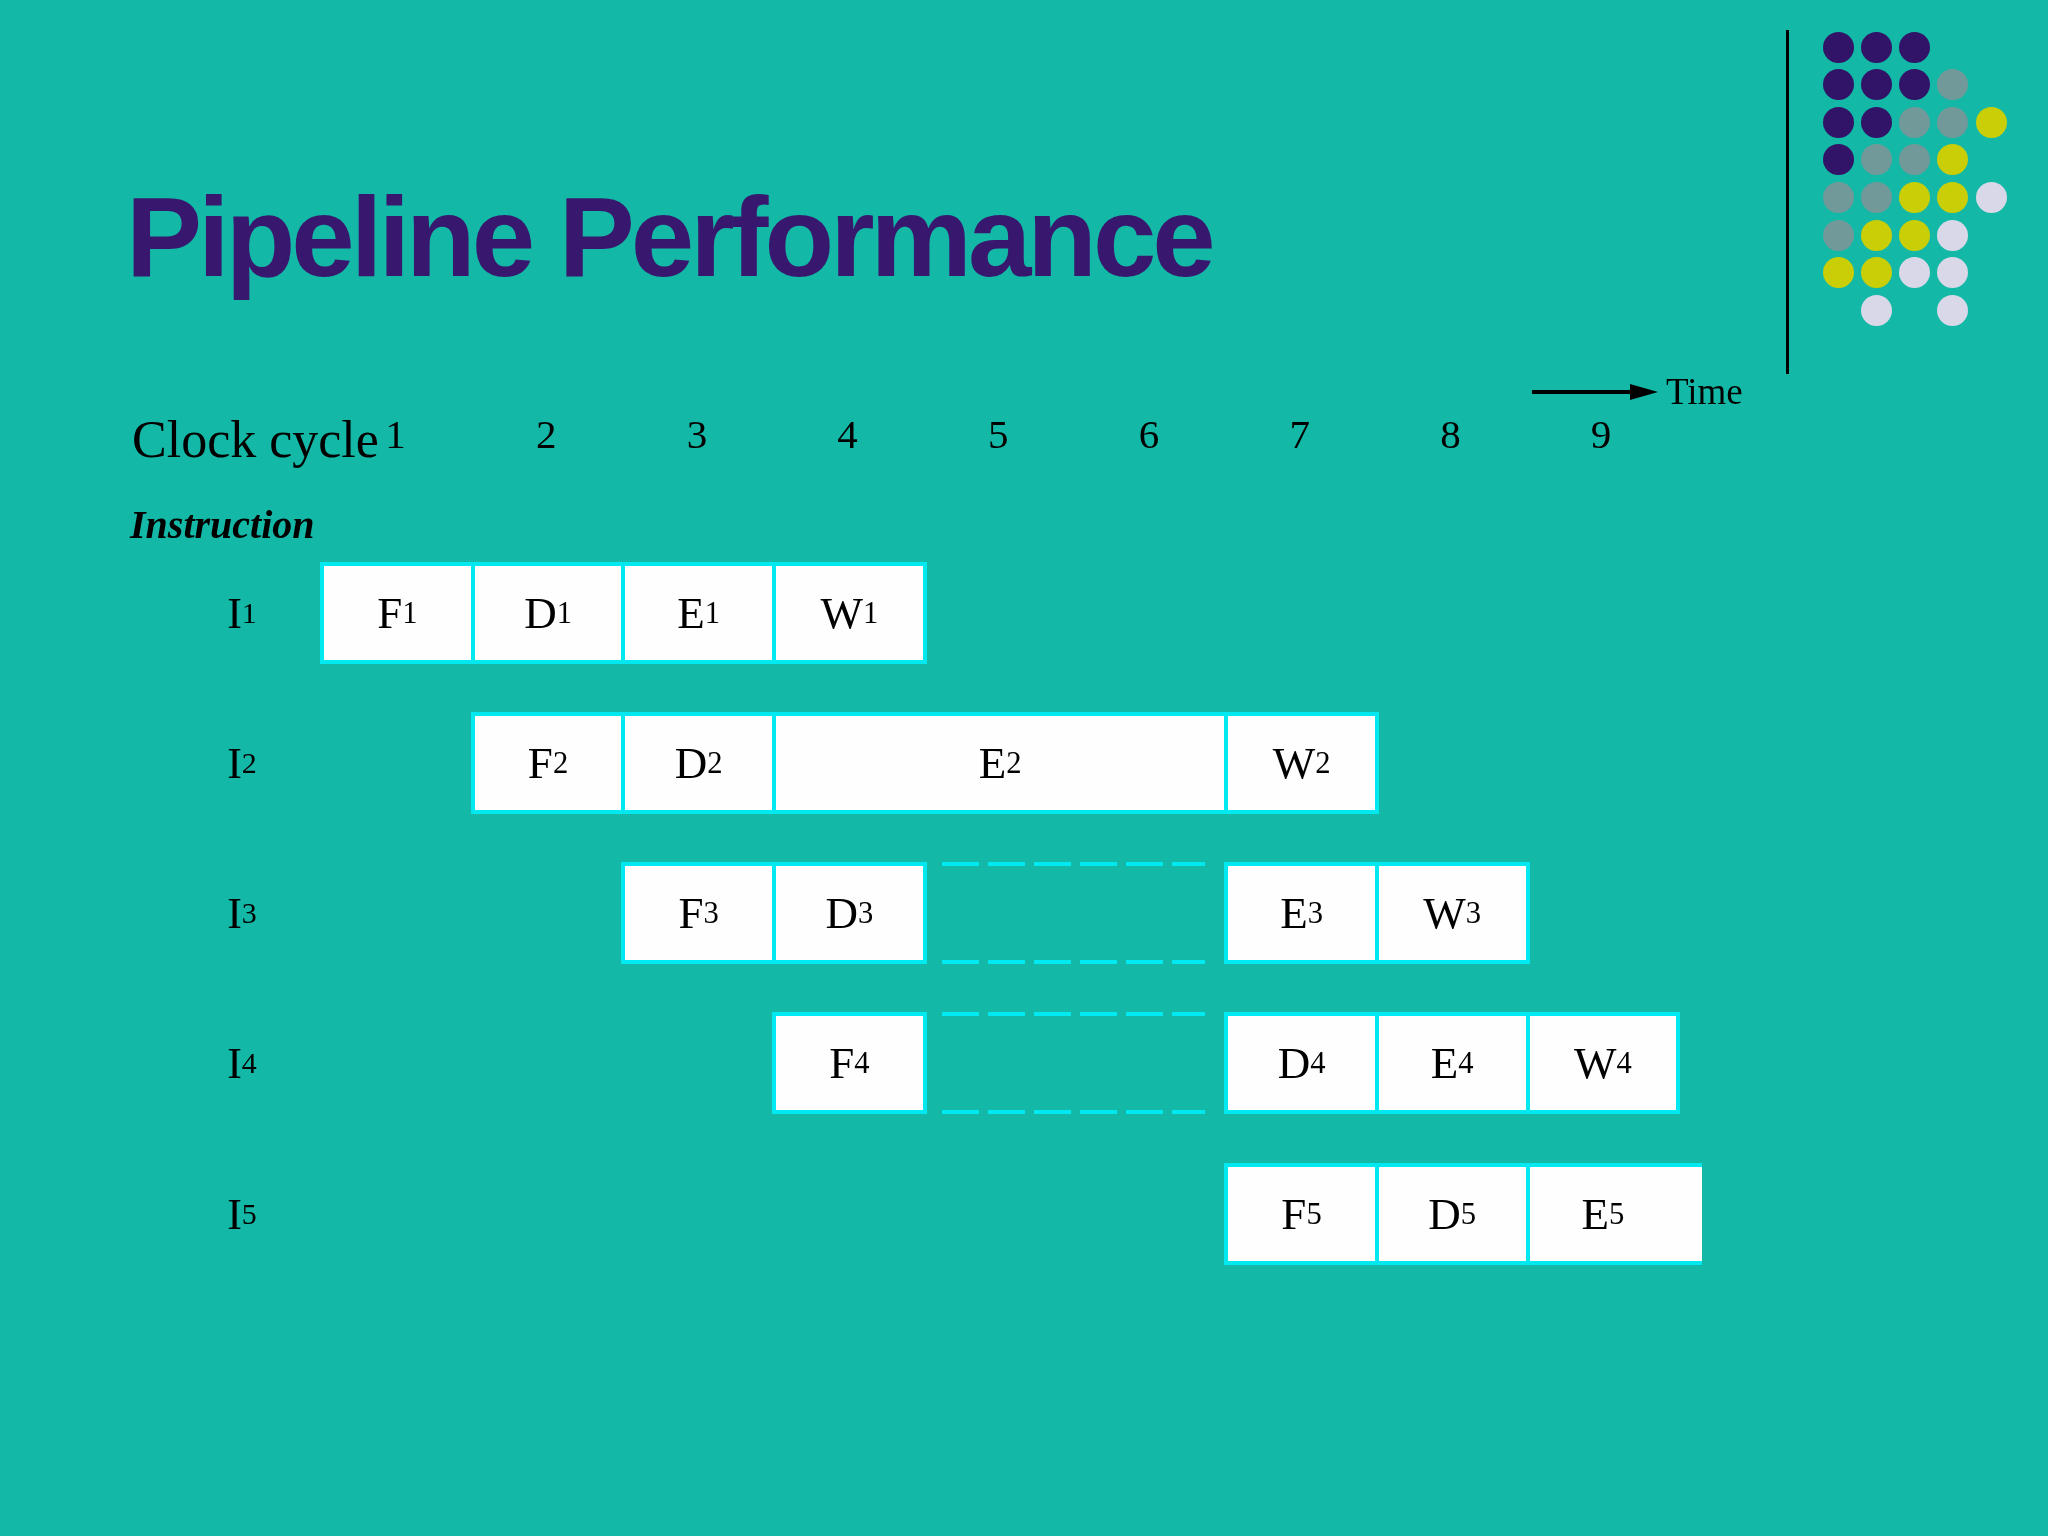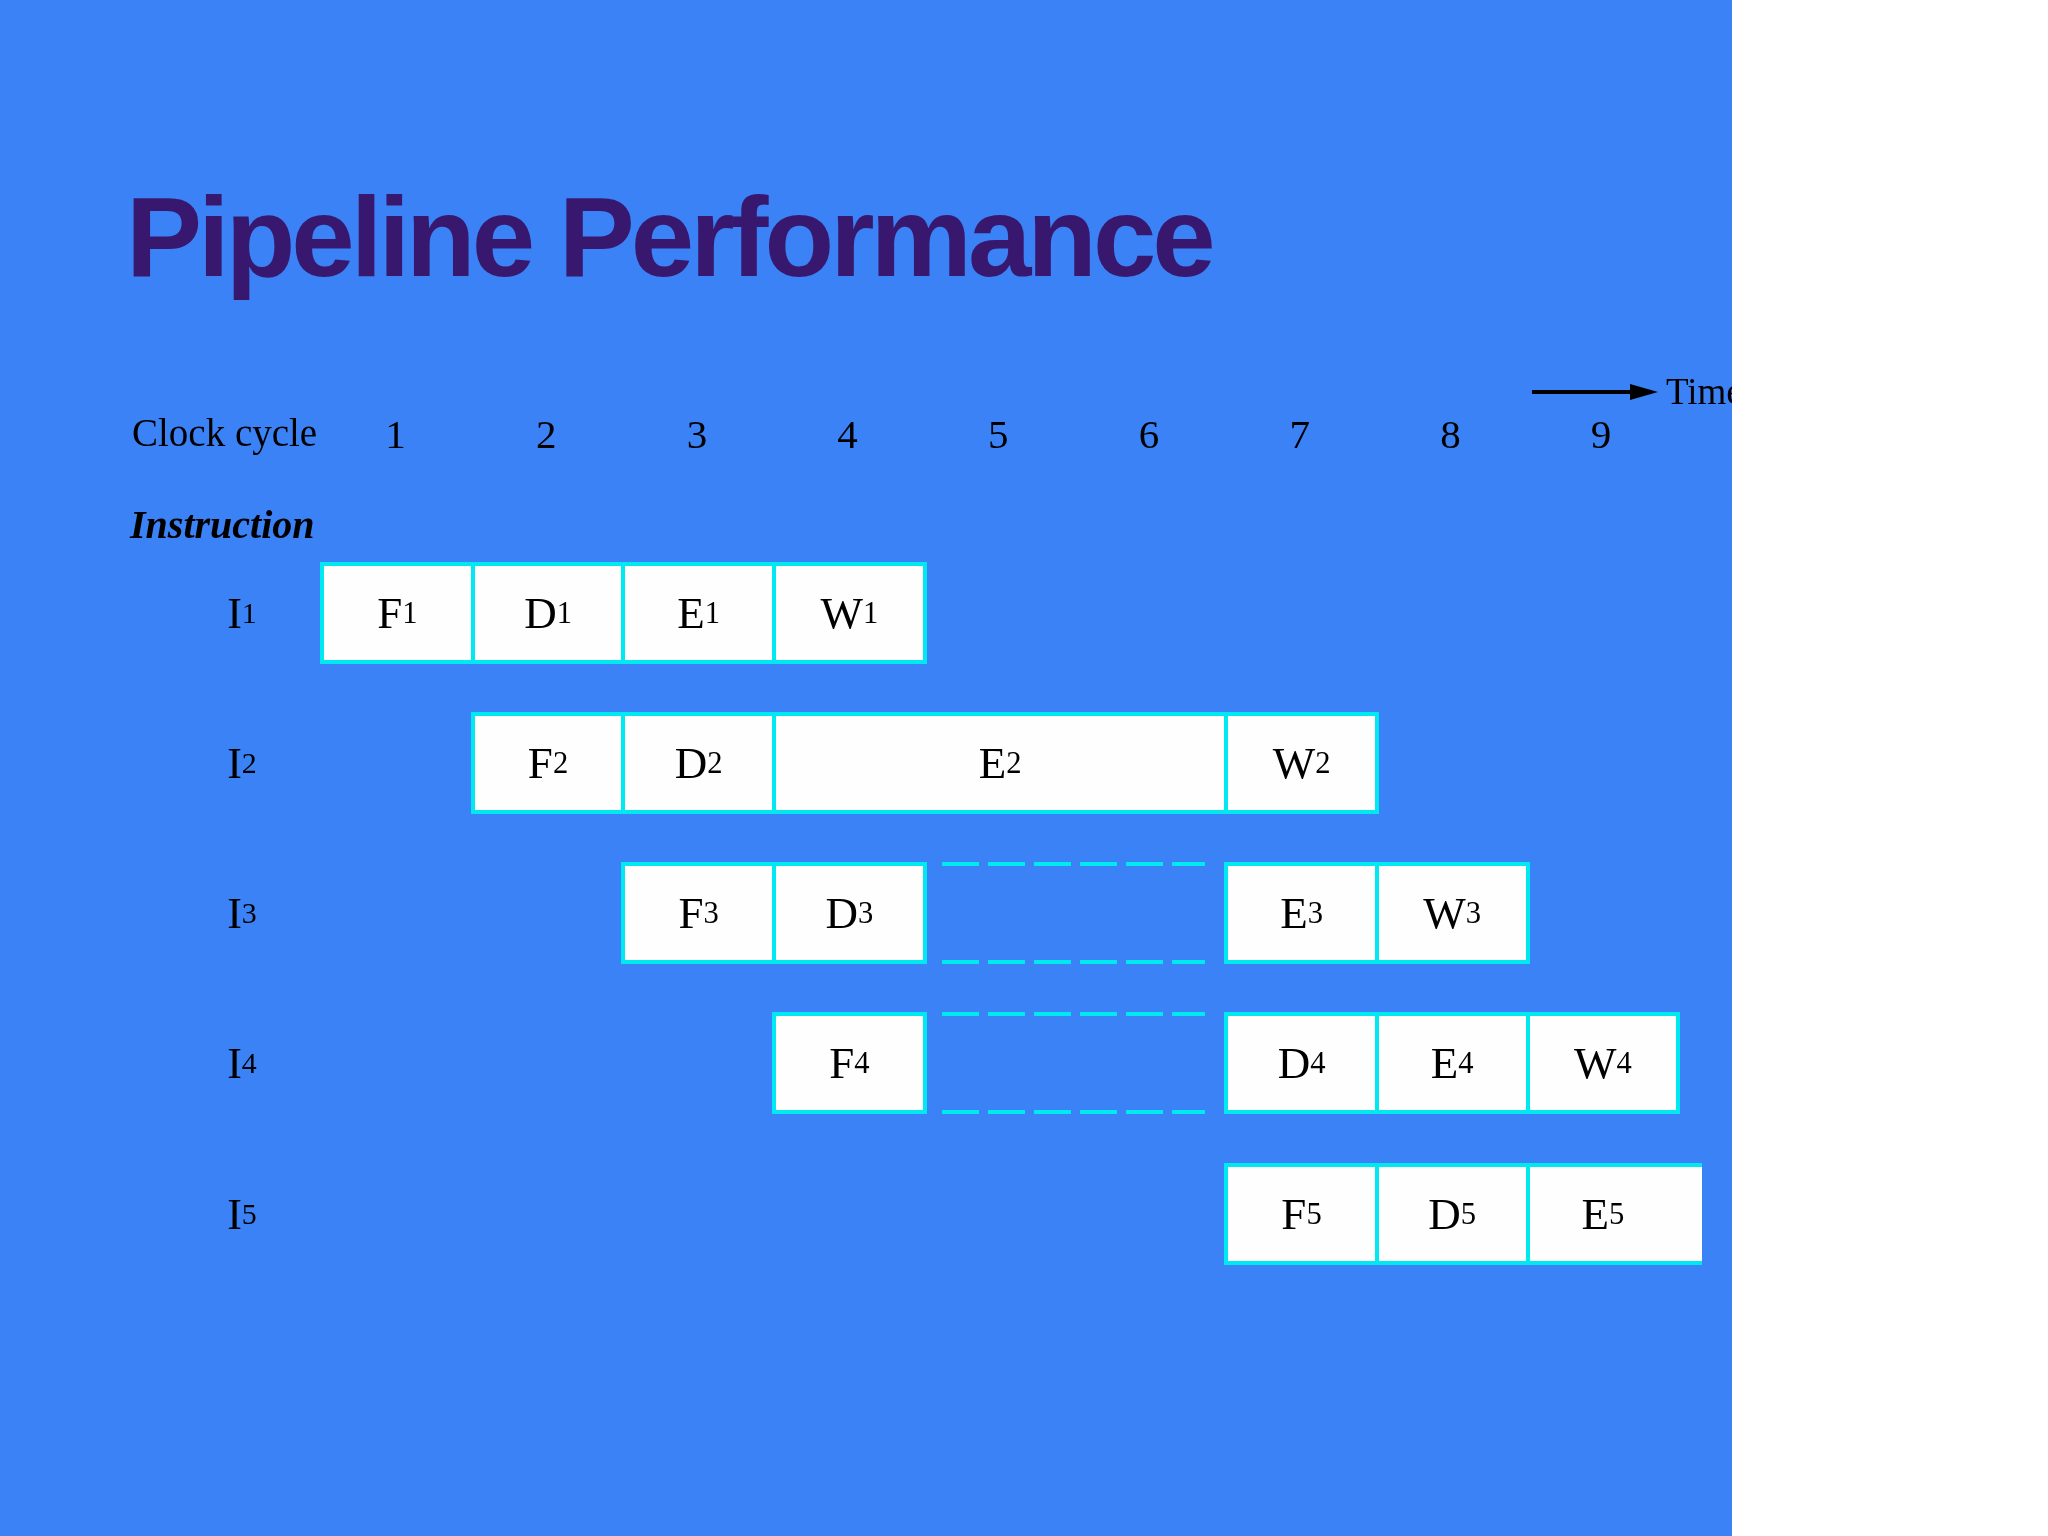--- a/index.html
+++ b/index.html
@@ -1,32 +1,32 @@
 <!DOCTYPE html>
 <html style="--title-color: #38186E; --cyan: #00E9F0; --text: #000000;"><head>
 <meta charset="utf-8">
 <style>
   html,body{margin:0;padding:0;background:#fff;}
-  .slide{position:relative;width:1732px;height:1536px;background:#3b82f6;overflow:hidden;
+  .slide{position:relative;width:2048px;height:1536px;background:#14b8a6;overflow:hidden;
          font-family:"Liberation Serif",serif;color:var(--text,#000);}
 
   .title{position:absolute;left:126px;top:182px;margin:0;
          font-family:"Liberation Sans",sans-serif;font-weight:900;
          font-size:114px;line-height:110px;letter-spacing:-4px;
          color:var(--title-color,#38186E);white-space:nowrap;}
 
   .vline{position:absolute;left:1786px;top:30px;width:3px;height:344px;background:#000;}
 
   .dot{position:absolute;width:31px;height:31px;border-radius:50%;}
 
   .time-ind{position:absolute;left:1532px;top:370px;height:44px;}
   .time-ind svg{position:absolute;left:0;top:12px;}
   .time-ind .tlabel{position:absolute;left:134px;top:0;font-size:37px;}
 
-  .clock-label{position:absolute;left:132px;top:410px;font-size:39px;white-space:nowrap;}
+  .clock-label{position:absolute;left:132px;top:410px;font-size:52px;white-space:nowrap;}
   .clocknum{position:absolute;top:410px;width:151px;text-align:center;font-size:41px;}
 
   .instr-label{position:absolute;left:130px;top:501px;font-size:40px;font-weight:bold;font-style:italic;}
 
   .rowlabel{position:absolute;left:204px;width:76px;height:102px;
             display:flex;align-items:center;justify-content:center;font-size:44px;}
   .sub{font-size:0.68em;vertical-align:-0.3em;line-height:0;}
 
   .stagebox{position:absolute;height:102px;box-sizing:border-box;
             border:4px solid var(--cyan,#00E9F0);background:#fefefe;

